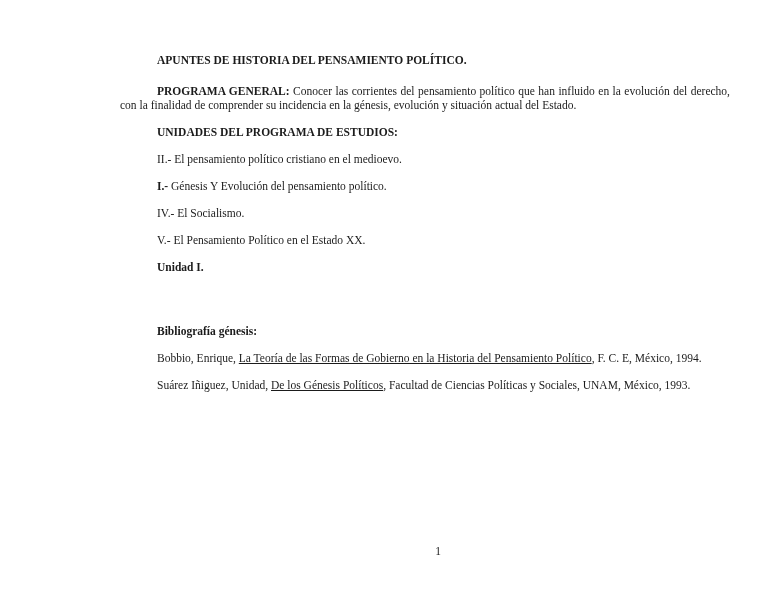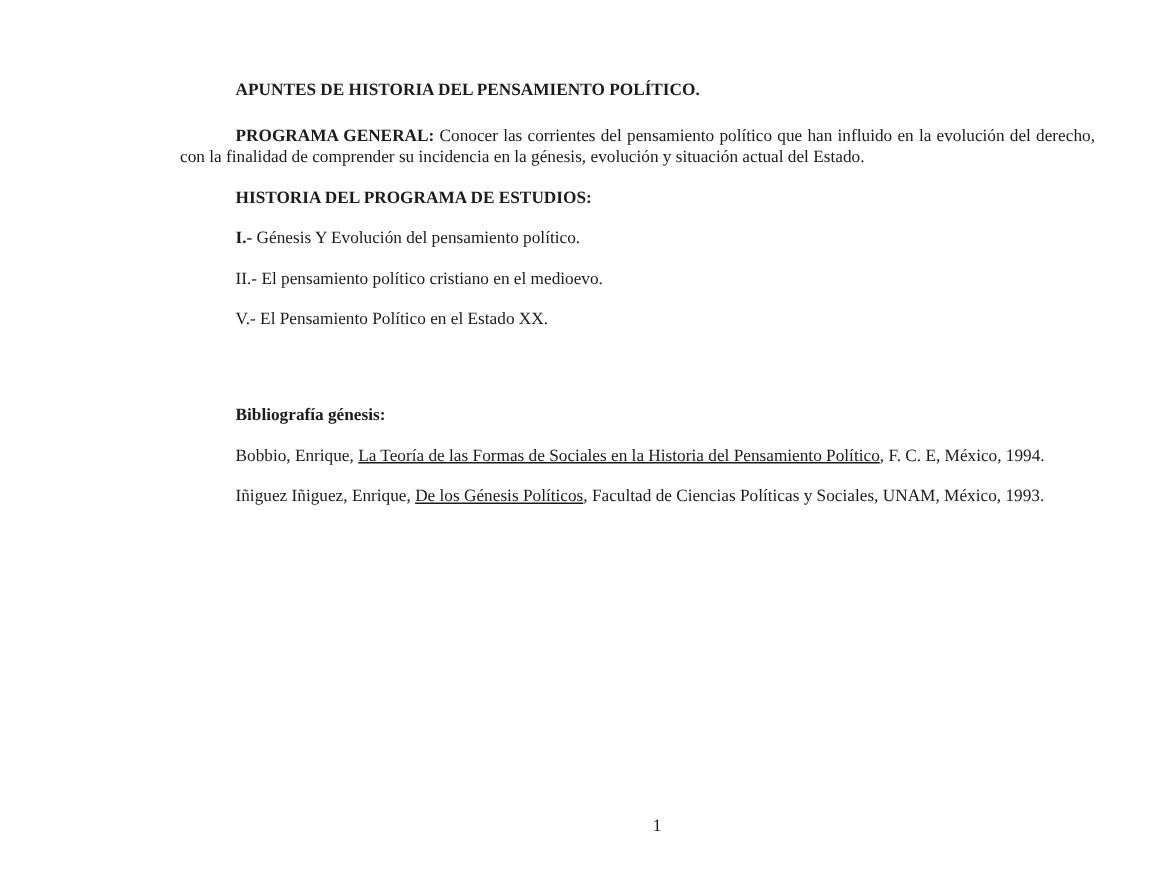--- a/index.html
+++ b/index.html
@@ -57,35 +57,37 @@
 </head>
 <body>
 
 <div class="page">
   <div class="content">
 
     <p class="doc-title">APUNTES DE HISTORIA DEL PENSAMIENTO POLÍTICO.</p>
 
     <p><span class="bold">PROGRAMA GENERAL:</span><span> Conocer las corrientes del pensamiento político que han influido en la evolución del derecho, con la finalidad de comprender su incidencia en la génesis, evolución y situación actual del Estado.</span></p>
 
-    <p class="bold">HISTORIA DEL PROGRAMA DE ESTUDIOS:</p>
+    <p class="bold">UNIDADES DEL PROGRAMA DE ESTUDIOS:</p>
+
+    <p><span>II.-</span><span> El pensamiento político cristiano en el medioevo.</span></p>
 
     <p><span class="bold">I.-</span><span> Génesis Y Evolución del pensamiento político.</span></p>
 
-    <p><span>II.-</span><span> El pensamiento político cristiano en el medioevo.</span></p>
 
-
+    <p><span>IV.-</span><span> El Socialismo.</span></p>
 
     <p><span>V.-</span><span> El Pensamiento Político en el Estado XX.</span></p>
 
+    <p class="bold">Unidad I.</p>
 
     <div class="spacer"></div>
 
     <p class="bold">Bibliografía génesis:</p>
 
-    <p><span>Bobbio, Enrique, </span><span class="underline">La Teoría de las Formas de Sociales en la Historia del Pensamiento Político</span><span>, F. C. E, México, 1994.</span></p>
+    <p><span>Bobbio, Enrique, </span><span class="underline">La Teoría de las Formas de Gobierno en la Historia del Pensamiento Político</span><span>, F. C. E, México, 1994.</span></p>
 
-    <p><span>Iñiguez Iñiguez, Enrique, </span><span class="underline">De los Génesis Políticos</span><span>, Facultad de Ciencias Políticas y Sociales, UNAM, México, 1993.</span></p>
+    <p><span>Suárez Iñiguez, Unidad, </span><span class="underline">De los Génesis Políticos</span><span>, Facultad de Ciencias Políticas y Sociales, UNAM, México, 1993.</span></p>
 
   </div>
 
   <div class="page-number">1</div>
 </div>
 
 </body></html>

